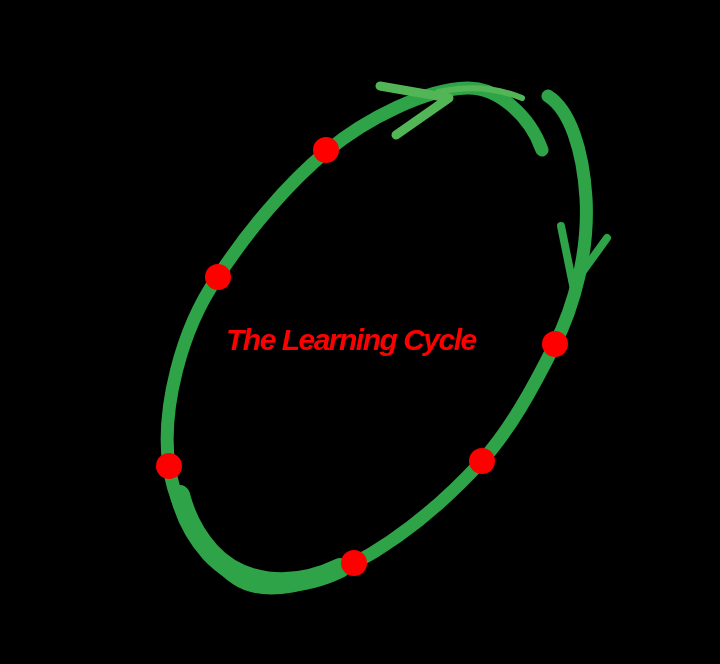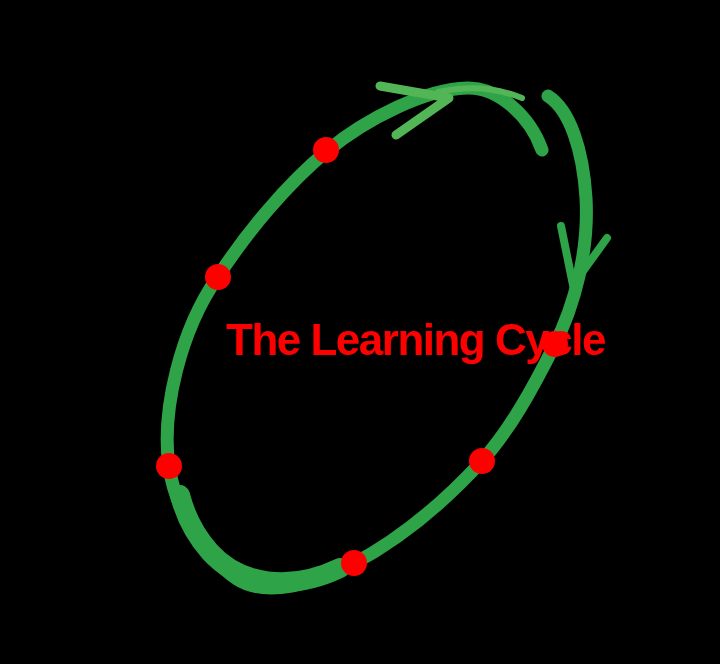--- a/index.html
+++ b/index.html
@@ -21,22 +21,23 @@
     top: 0;
     width: 720px;
     height: 664px;
   }
   .cycle-title {
     position: absolute;
     left: 226px;
     top: 321px;
     width: 290px;
     font-family: "Liberation Sans", sans-serif;
-    font-size: 44px;
+    font-size: 30px;
     font-weight: bold;
+    font-style: italic;
     letter-spacing: -1.5px;
     line-height: 38px;
     white-space: nowrap;
     color: #ff0000;
     text-align: left;
   }
 </style>
 </head>
 <body>
 

